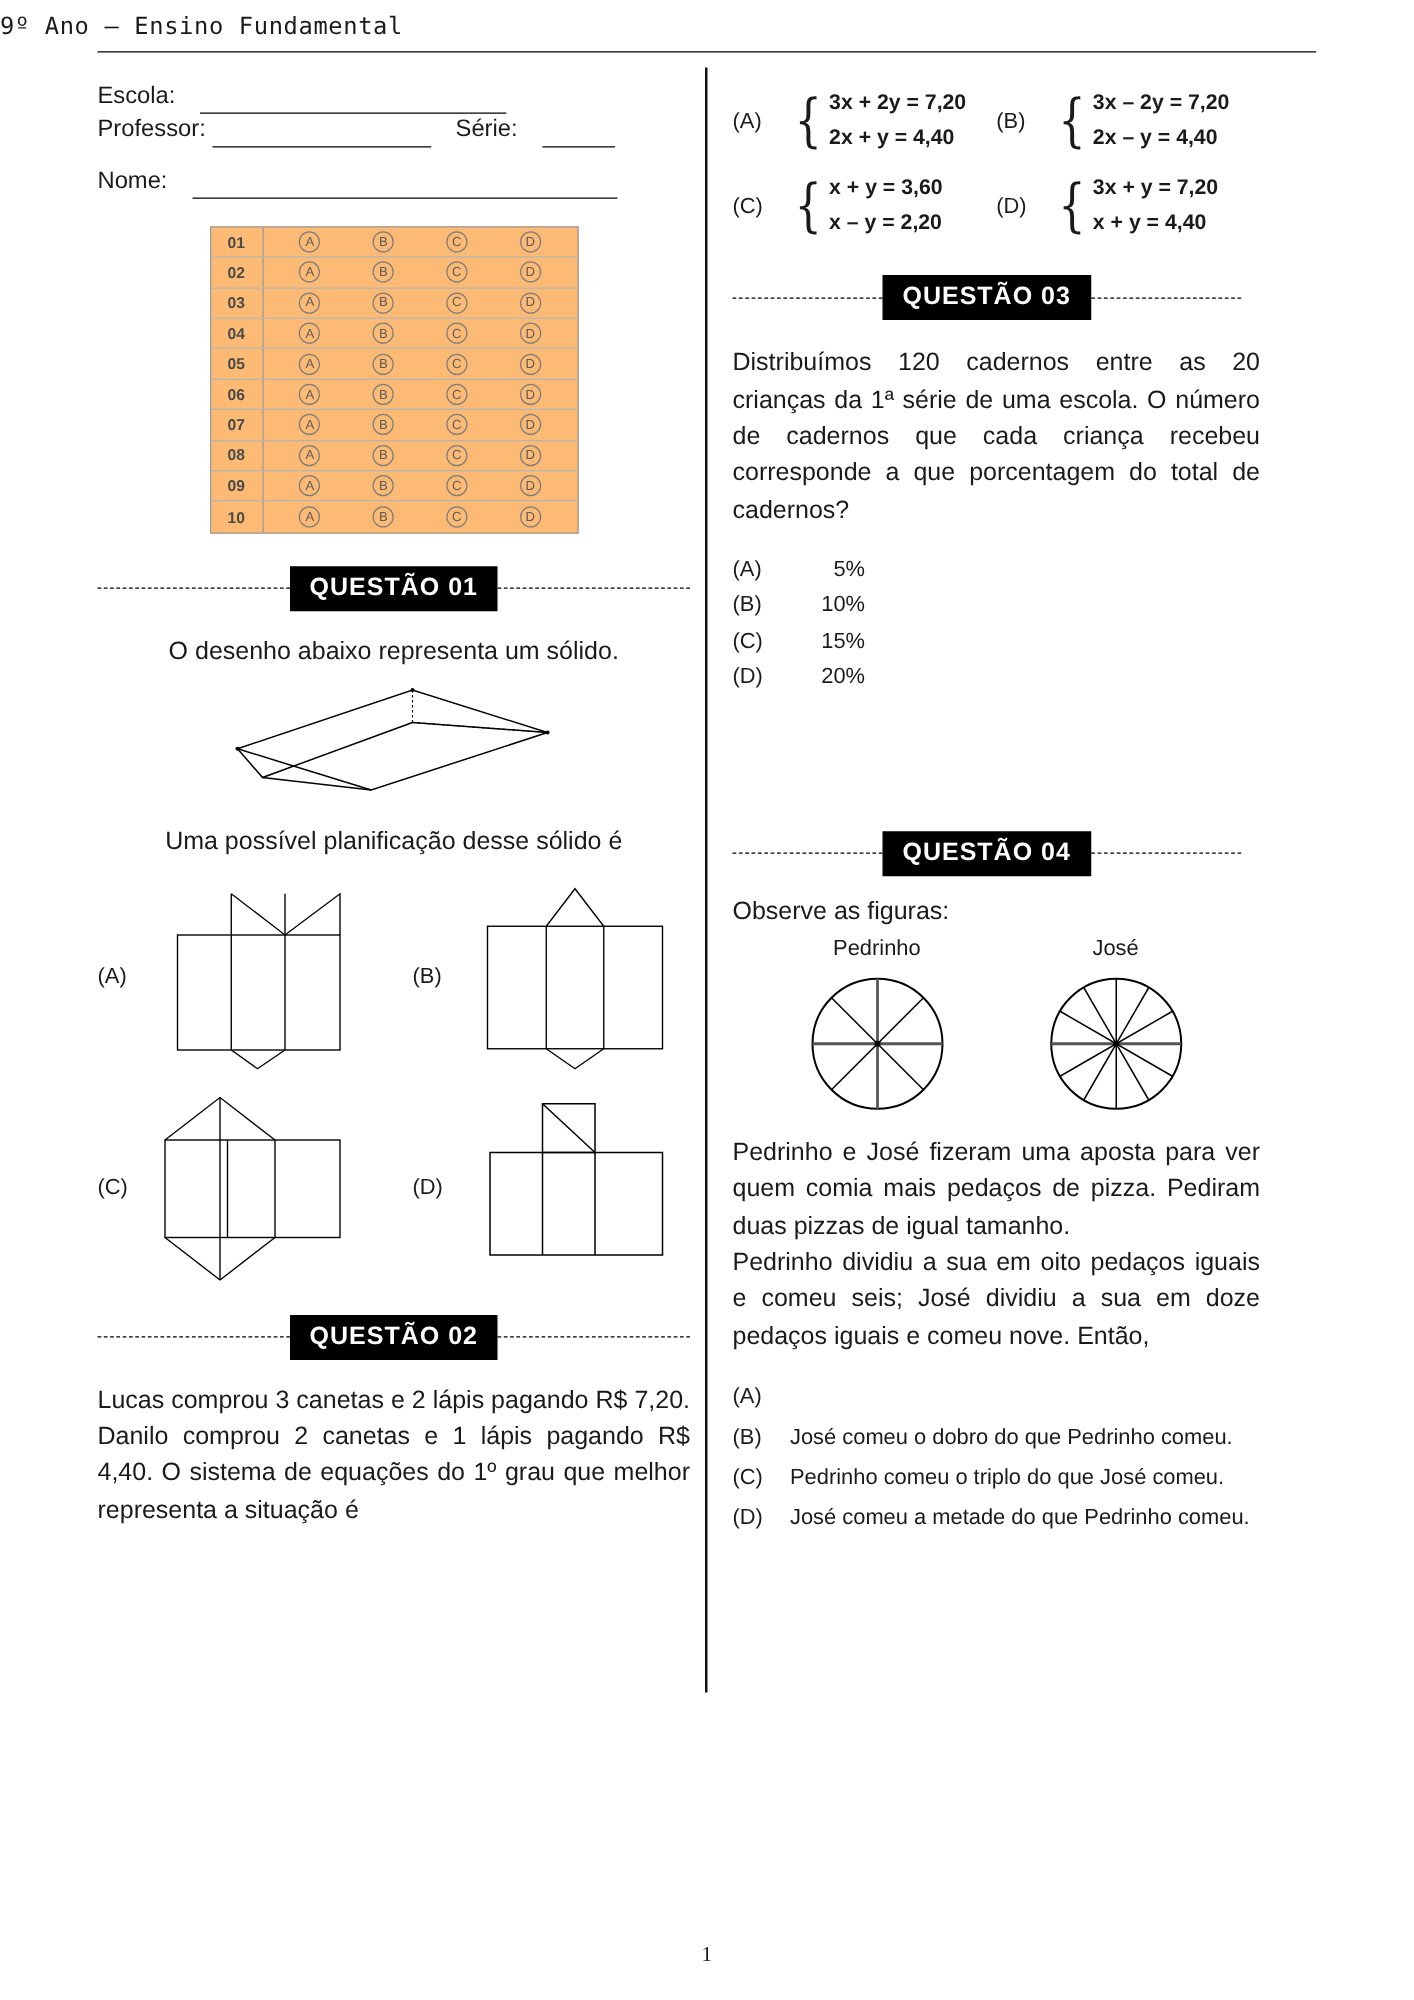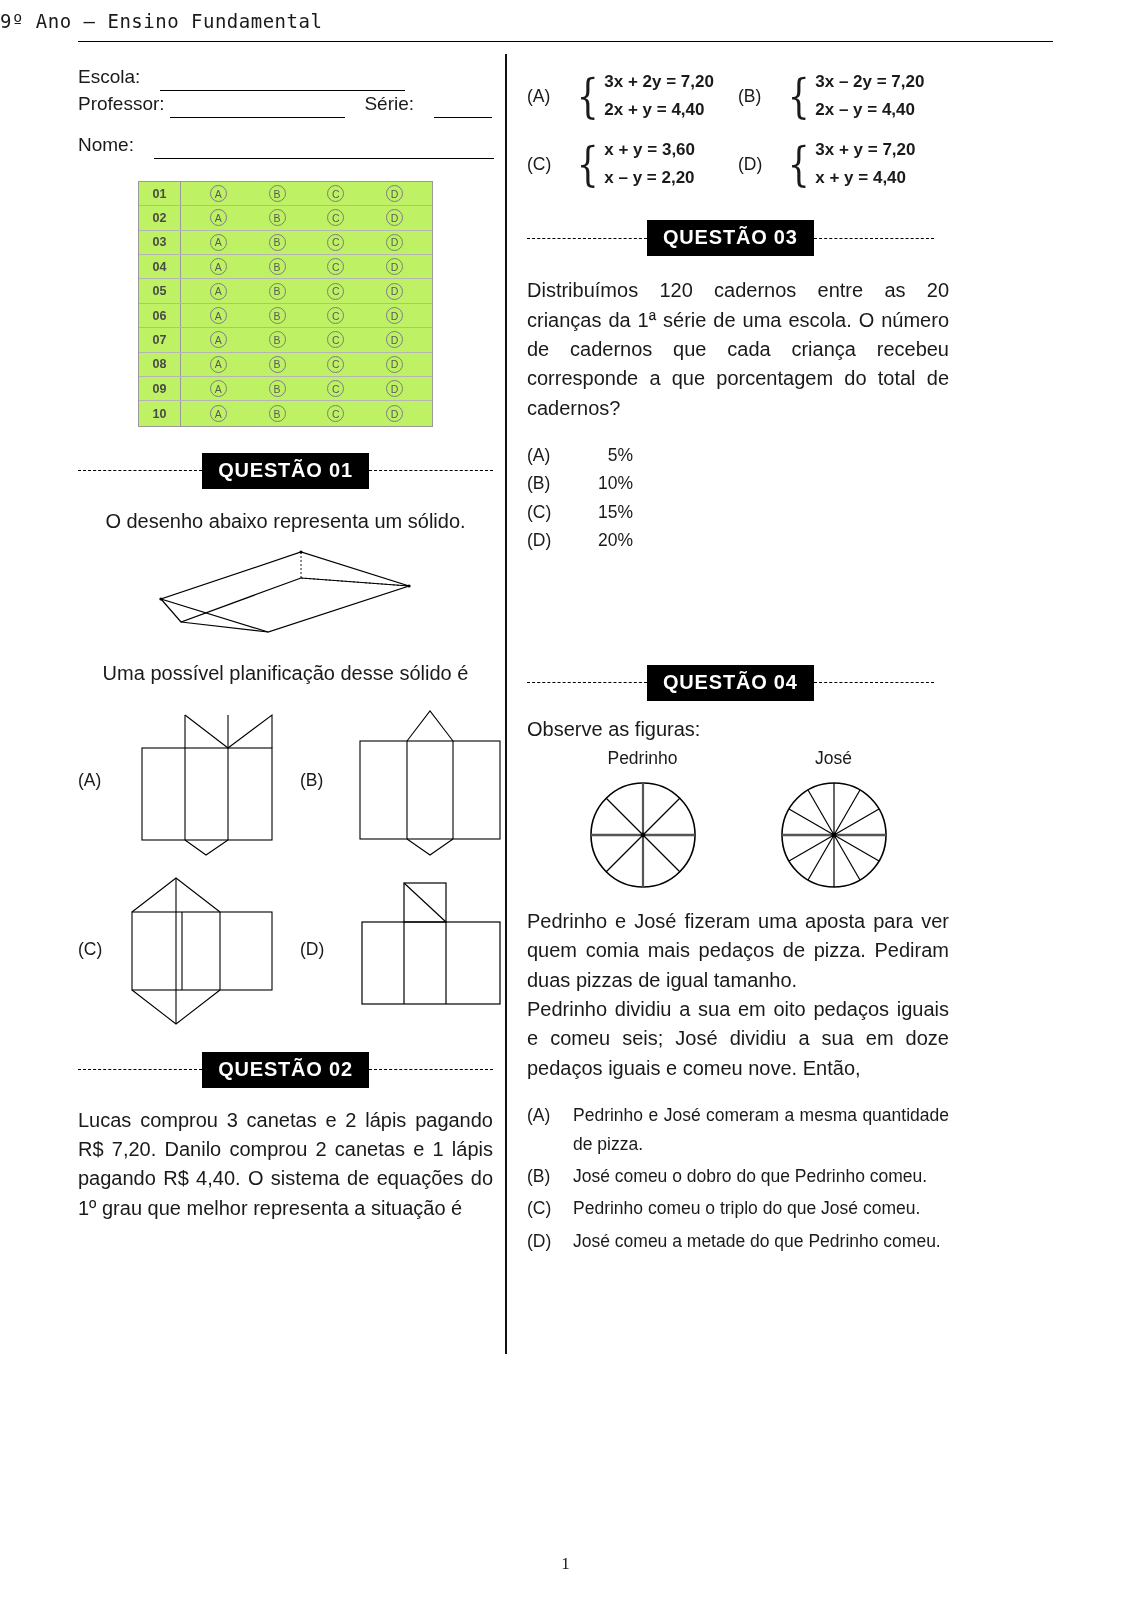--- a/index.html
+++ b/index.html
@@ -30,41 +30,41 @@
     margin-top:10px;
     letter-spacing:.5px;
   }
   .header-rule {
     border:0; border-top:1.4px solid #000;
     margin:9px 78px 0 78px;
   }
 
   
   .columns { display:flex; margin-top:12px; position:relative; }
-  .col-left  { width:505px; padding:0 12px 0 78px; position:relative; }
+  .col-left  { width:564px; padding:0 12px 0 78px; position:relative; }
   .col-div   { width:2px; background:#111; margin:0 0px; align-self:stretch; min-height:1300px; }
   .col-right { width:520px; padding:0 78px 0 20px; position:relative; }
 
   
   .field-row { font-size:19px; line-height:1.42; white-space:nowrap; }
   .field-row .lbl { font-size:19px; }
   .fill {
     display:inline-block;
     border-bottom:1.4px solid #000;
     vertical-align:bottom;
     height:17px;
   }
   .gap-sm { display:inline-block; width:9px; }
 
   
   .answer-sheet {
     margin:22px auto 0 auto;
     width:295px;
     border:1.4px solid #9a9a9a;
-    background:#bef264;
+    background:#fdba74;
   }
   .as-row {
     display:flex;
     height:24.4px;
     border-bottom:1.2px solid #b5b5b5;
   }
   .as-row:last-child { border-bottom:none; }
   .as-num {
     width:42px;
     border-right:1.4px solid #9a9a9a;
@@ -483,21 +483,20 @@
           </svg>
         </div>
       </div>
 
       <div class="q-text" style="margin-top:8px;">Pedrinho e José fizeram uma aposta para ver quem comia mais pedaços de pizza. Pediram duas pizzas de igual tamanho.</div>
       <div class="q-text" style="margin-top:0;">Pedrinho dividiu a sua em oito pedaços iguais e comeu seis; José dividiu a sua em doze pedaços iguais e comeu nove. Então,</div>
 
       <div class="opt-list">
         <div class="opt-line" style="margin-bottom:4px;">
           <div class="opt-key">(A)</div>
-          <div class="opt-just">Pedrinho e José comeram a mesma quantidade de pizza.</div>
         </div>
         <div class="opt-line" style="margin-bottom:4px;">
           <div class="opt-key">(B)</div>
           <div class="opt-just">José comeu o dobro do que Pedrinho comeu.</div>
         </div>
         <div class="opt-line" style="margin-bottom:4px;">
           <div class="opt-key">(C)</div>
           <div class="opt-just">Pedrinho comeu o triplo do que José comeu.</div>
         </div>
         <div class="opt-line">

